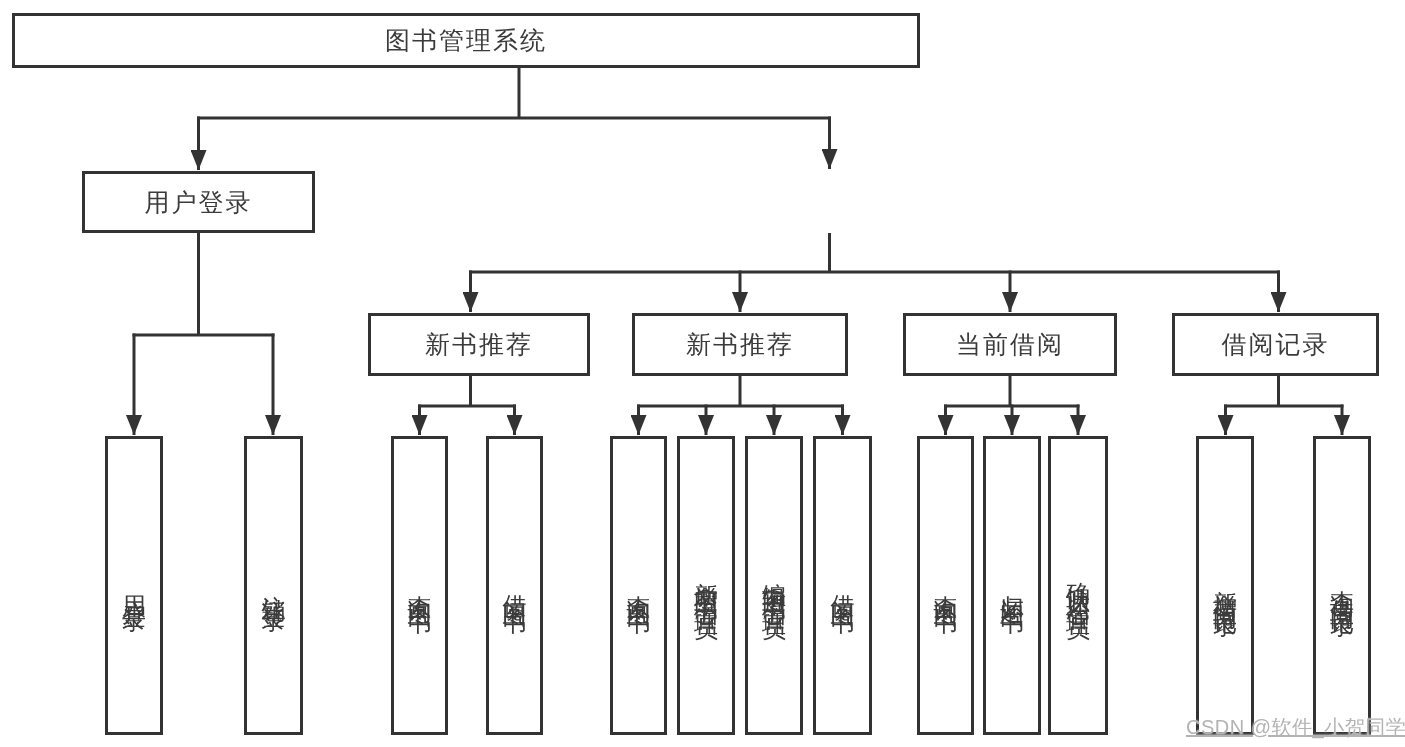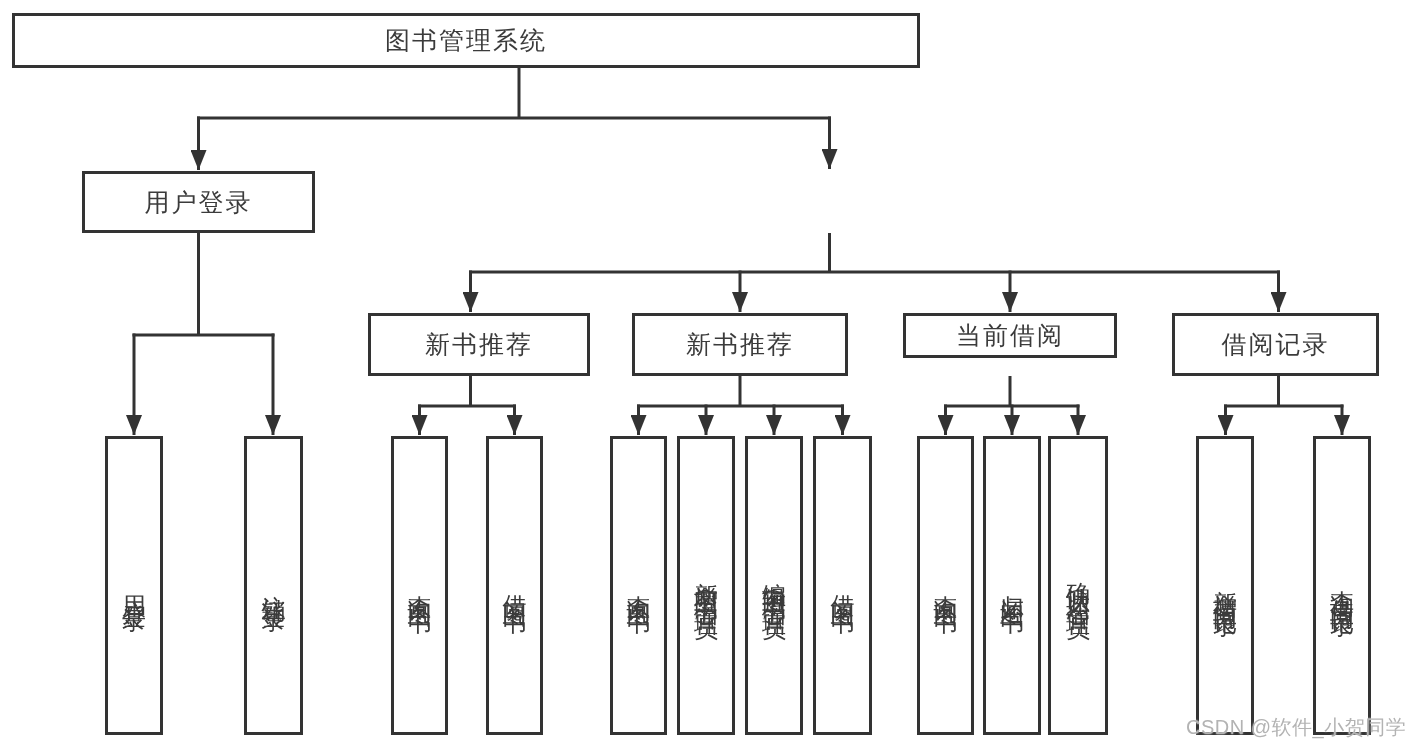--- a/index.html
+++ b/index.html
@@ -58,20 +58,21 @@
   .watermark {
     position: absolute;
     left: 1186px;
     top: 714px;
     z-index: 5;
     font-size: 20px;
     letter-spacing: 0.5px;
     color: var(--watermark);
     text-shadow: 0 0 2px #ffffff;
     white-space: nowrap;
+    text-decoration: underline;
   }
 </style>
 </head>
 <body>
 
 <div class="stage">
 
   <svg class="wires" viewBox="0 0 1405 747" xmlns="http://www.w3.org/2000/svg">
     <defs>
       <marker id="arw" markerUnits="userSpaceOnUse" markerWidth="20" markerHeight="16" refX="20" refY="8" orient="auto">
@@ -119,21 +120,21 @@
     <line class="wire" x1="1225.5" y1="404.5" x2="1225.5" y2="435" marker-end="url(#arw)"></line>
     <line class="wire" x1="1342" y1="404.5" x2="1342" y2="435" marker-end="url(#arw)"></line>
   </svg>
 
   <div class="node hnode" style="left:12px;top:13px;width:908px;height:55px">图书管理系统</div>
 
   <div class="node hnode" style="left:82px;top:171px;width:233px;height:62px">用户登录</div>
 
   <div class="node hnode" style="left:368px;top:313px;width:222px;height:63px">新书推荐</div>
   <div class="node hnode" style="left:632px;top:313px;width:216px;height:63px">新书推荐</div>
-  <div class="node hnode" style="left:903px;top:313px;width:214px;height:45px">当前借阅</div>
+  <div class="node hnode" style="left:903px;top:313px;width:214px;height:63px">当前借阅</div>
   <div class="node hnode" style="left:1172px;top:313px;width:207px;height:63px">借阅记录</div>
 
   <div class="node vnode" style="left:105px;top:436px;width:58px;height:299px">用户登录</div>
   <div class="node vnode" style="left:244px;top:436px;width:59px;height:299px">注销登录</div>
 
   <div class="node vnode" style="left:391px;top:436px;width:57px;height:299px">查询图书</div>
   <div class="node vnode" style="left:486px;top:436px;width:57px;height:299px">借阅图书</div>
 
   <div class="node vnode" style="left:610px;top:436px;width:57px;height:299px">查询图书</div>
   <div class="node vnode" style="left:677px;top:436px;width:58px;height:299px">新增图书（管理员）</div>

